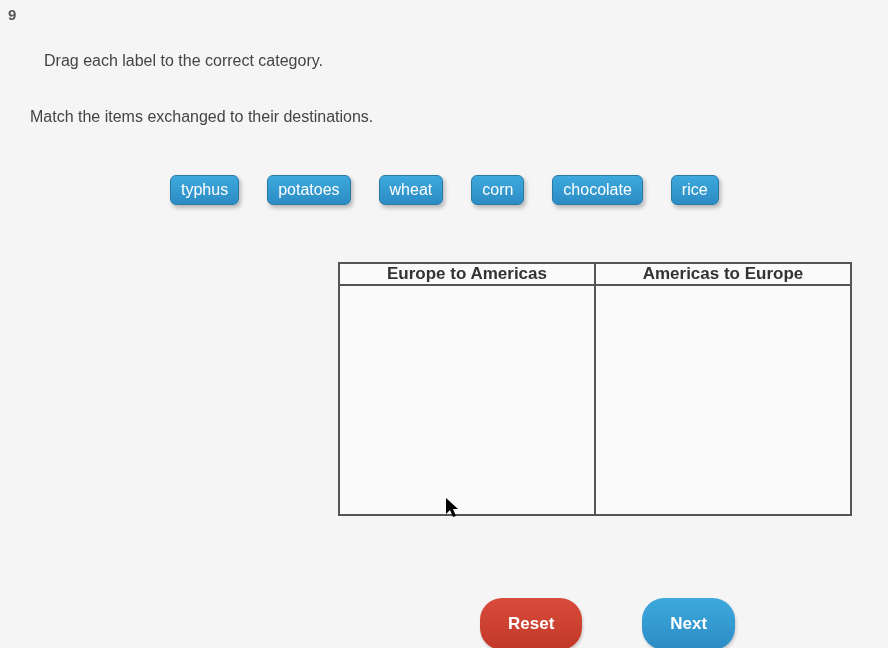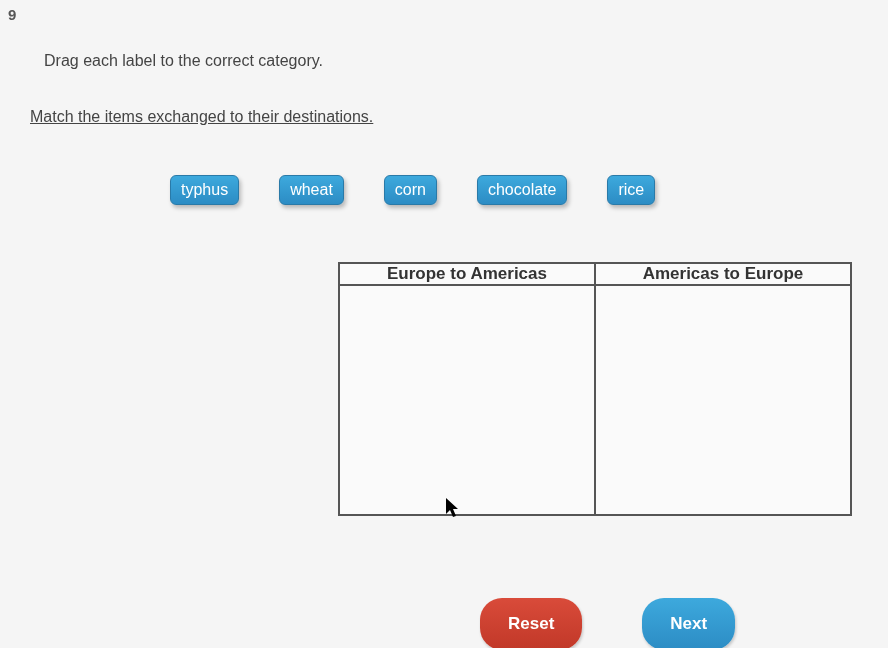--- a/index.html
+++ b/index.html
@@ -29,28 +29,27 @@
       left: 44px;
       font-size: 16px;
       color: #444;
     }
     .sub-instruction {
       position: absolute;
       top: 108px;
       left: 30px;
       font-size: 16px;
       color: #444;
-      text-decoration: underline;
     }
     .labels-row {
       position: absolute;
       top: 175px;
       left: 170px;
       display: flex;
-      gap: 40px;
+      gap: 28px;
       align-items: center;
     }
     .drag-label {
       background: linear-gradient(to bottom, #3da9dd, #2c8cc4);
       color: #fff;
       padding: 5px 10px;
       border-radius: 6px;
       font-size: 16px;
       border: 1px solid #2a7aa8;
       box-shadow: 2px 3px 4px rgba(0,0,0,0.25);
@@ -114,20 +113,21 @@
 <body>
 
 <div class="question-number">9</div>
 
 <div class="instruction">Drag each label to the correct category.</div>
 
 <div class="sub-instruction">Match the items exchanged to their destinations.</div>
 
 <div class="labels-row">
   <div class="drag-label">typhus</div>
+  <div class="drag-label">potatoes</div>
   <div class="drag-label">wheat</div>
   <div class="drag-label">corn</div>
   <div class="drag-label">chocolate</div>
   <div class="drag-label">rice</div>
 </div>
 
 <table class="drop-table">
   <thead>
     <tr>
       <th>Europe to Americas</th>

